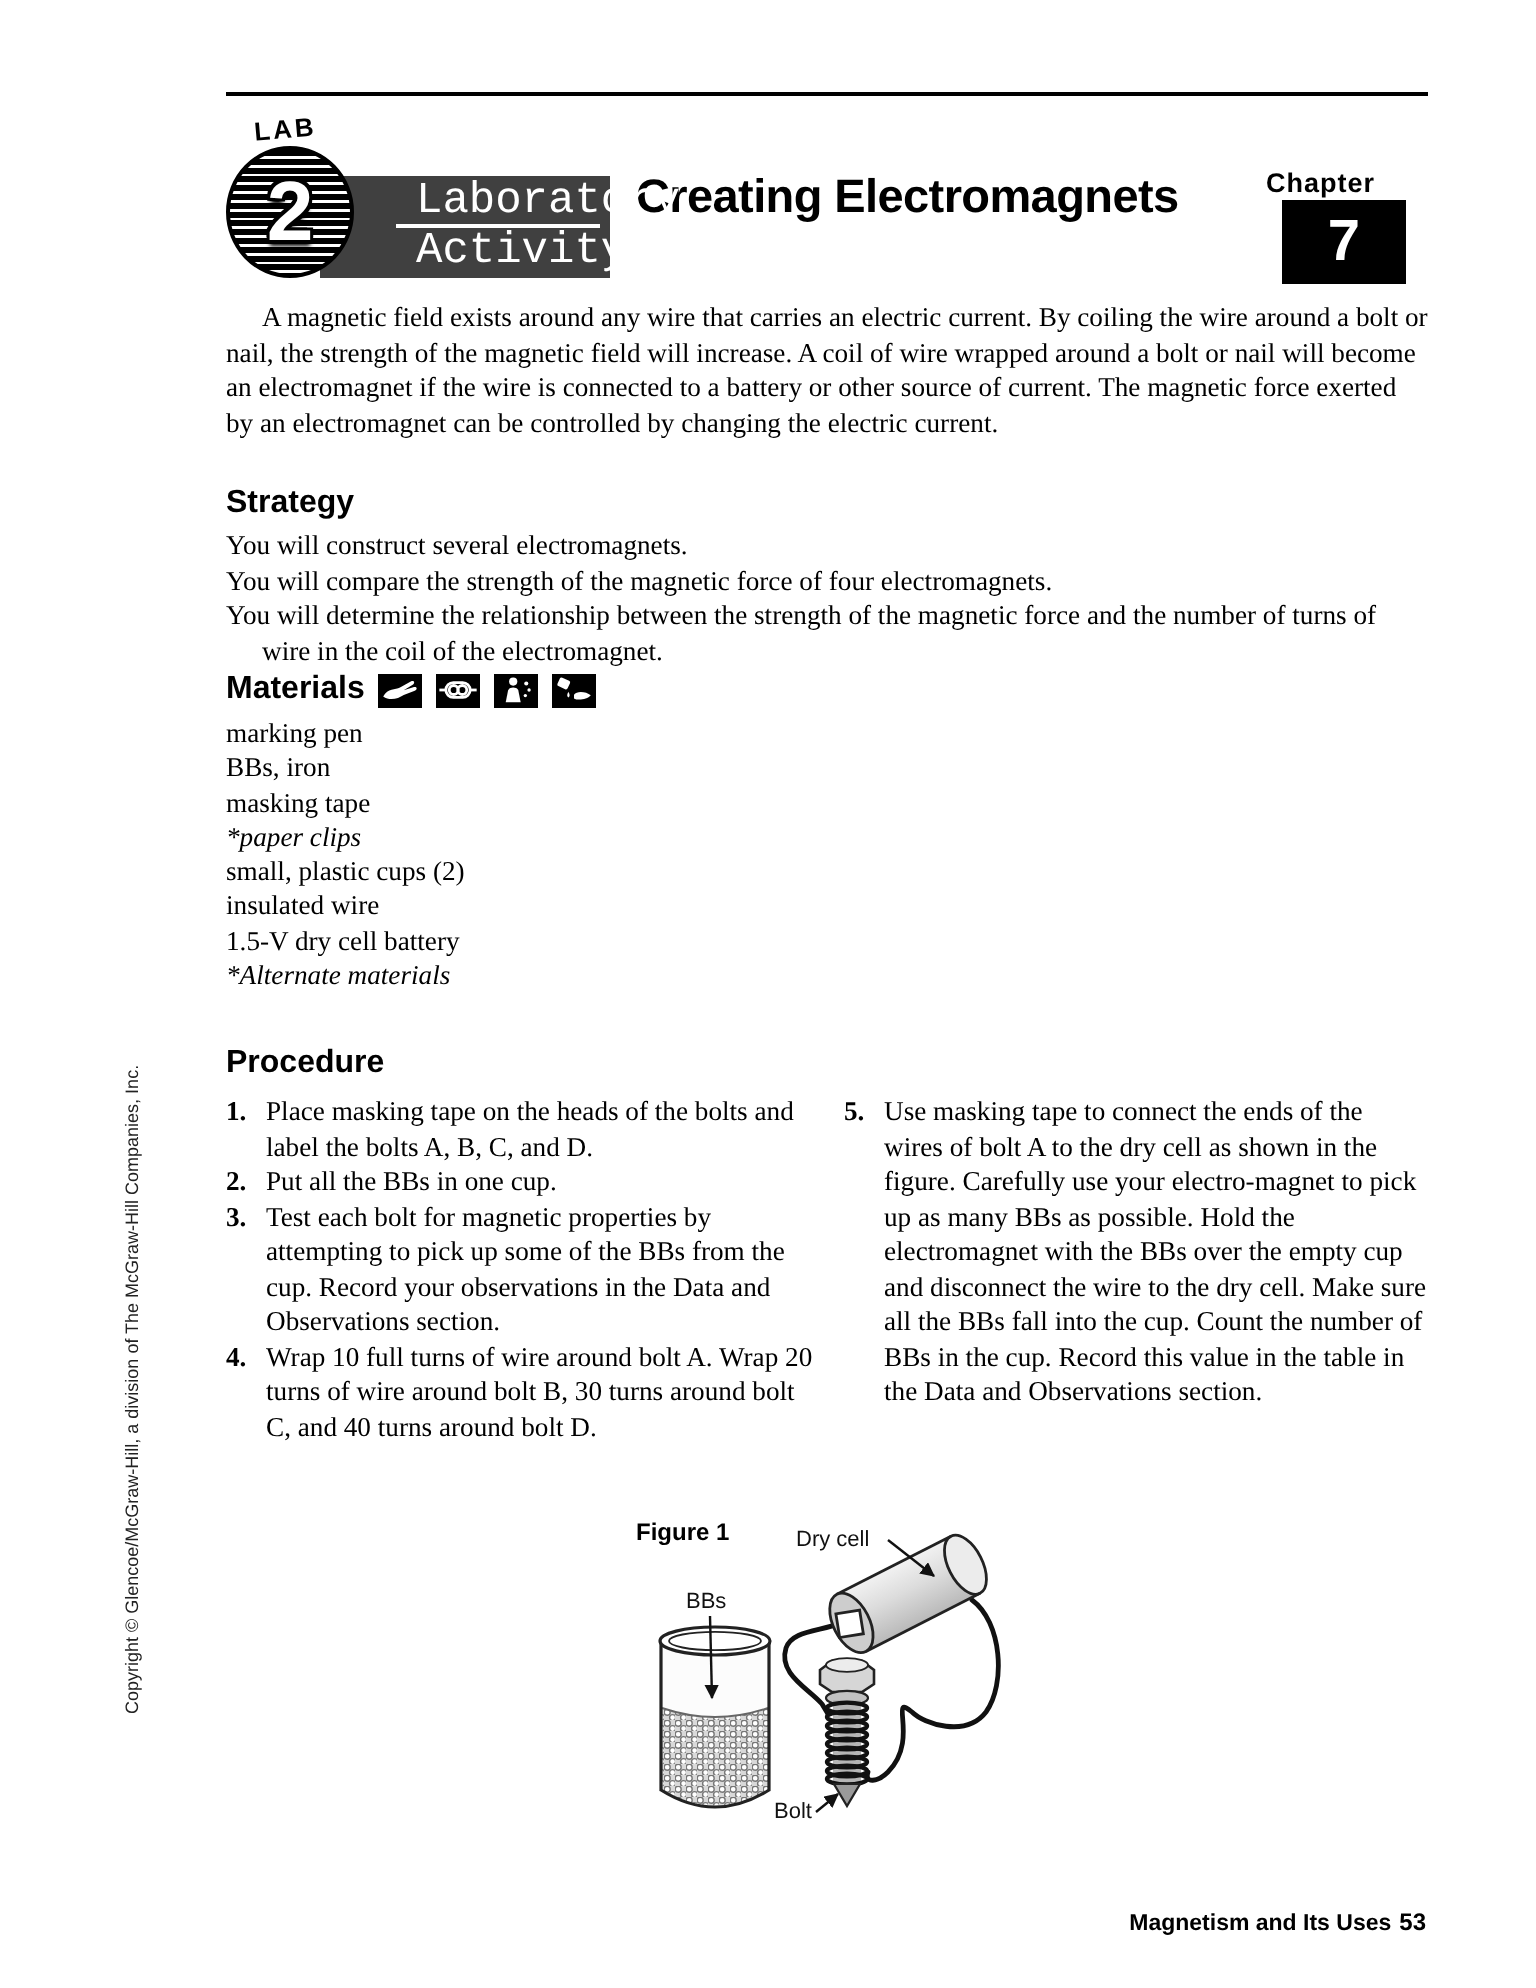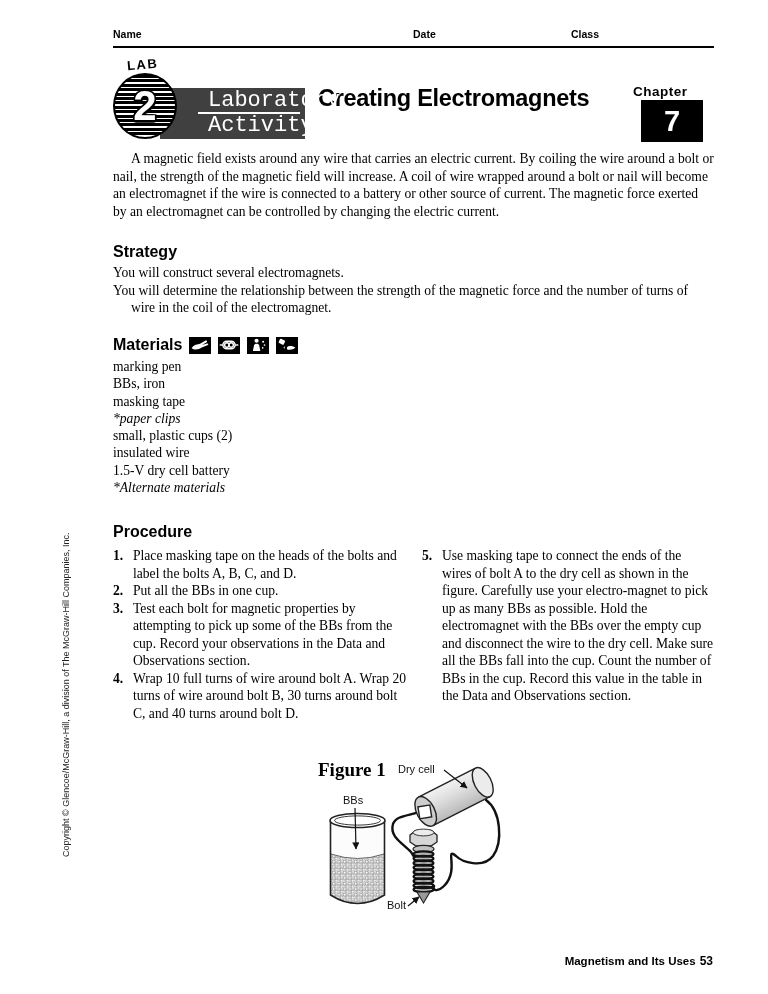--- a/index.html
+++ b/index.html
@@ -57,43 +57,38 @@
   .procedure .sec-head { margin-bottom:6px; }
   .cols { display:flex; }
   .col-l { width:297px; flex:none; }
   .col-r { width:292px; flex:none; margin-left:12px; }
   .step { display:flex; }
   .step .num { width:20px; flex:none; font-weight:bold; }
   .step .stext { flex:1; }
 
   
   .figure { position:absolute; left:310px; top:750px; width:290px; height:195px; }
-  .figure-label { position:absolute; left:8px; top:9px; font-family:Liberation Serif, serif;
-                  font-weight:bold; font-size:19px; }
+  .figure-label { position:absolute; left:8px; top:9px; font-family:Liberation Sans, sans-serif;
+                  font-weight:bold; font-size:12px; }
   .figure svg { position:absolute; left:0; top:0; }
   .figtext { font-family:"Liberation Sans", sans-serif; font-size:11px; fill:#111; }
 
   
   .copyright { position:absolute; left:61px; top:857px; transform:rotate(-90deg); transform-origin:0 0;
                white-space:nowrap; font-family:"Liberation Sans", sans-serif; font-size:9px; color:#222; }
   .footer { position:absolute; right:55px; top:934px; display:flex; align-items:baseline; gap:4px;
             font-family:"Liberation Sans", sans-serif; font-weight:bold; }
   .footer .f-sec { font-size:11.5px; }
   .footer .f-page { font-size:12px;margin-top:20px; }
 </style>
 </head>
 <body>
 
 <div class="page">
 
-  <div class="hdr">
-    <span class="h-name">Name</span>
-    <span class="h-date">Date</span>
-    <span class="h-class">Class</span>
-  </div>
   <div class="hdr-rule"></div>
 
   <span class="lab-word">LAB</span>
   <div class="lab-circle">
     <span class="lab-num">2</span>
   </div>
   <div class="lab-rect">
     <span class="row row1">Laboratory</span>
     <div class="lab-divider"></div>
     <span class="row row2">Activity</span>
@@ -103,20 +98,21 @@
   <span class="chap-word">Chapter</span>
   <div class="chap-box">
     <span class="chap-num">7</span>
   </div>
 
   <p class="intro serif">A magnetic field exists around any wire that carries an electric current. By coiling the wire around a bolt or nail, the strength of the magnetic field will increase. A coil of wire wrapped around a bolt or nail will become an electromagnet if the wire is connected to a battery or other source of current. The magnetic force exerted by an electromagnet can be controlled by changing the electric current.</p>
 
   <div class="strategy">
     <div class="sec-head">Strategy</div>
     <div class="serif">You will construct several electromagnets.</div>
+    <div class="serif">You will compare the strength of the magnetic force of four electromagnets.</div>
     <div class="serif hang">You will determine the relationship between the strength of the magnetic force and the number of turns of wire in the coil of the electromagnet.</div>
   </div>
 
   <div class="materials">
     <div class="mat-head-row">
       <span class="sec-head">Materials</span>
       <span class="sicon">
         <svg width="20" height="14" viewBox="0 0 21 15">
           <path d="M1.5,11 C4,6.5 8,7.5 10.5,6.2 L16.5,2.8 C18,2.2 18.8,3.6 17.3,4.7 L12.5,7.6 L18,5.9 C19.6,5.5 20,7.1 18.4,7.9 L12.5,10.2 C9.5,12.2 5,13.5 1.5,11 Z" fill="#fff"></path>
         </svg>

